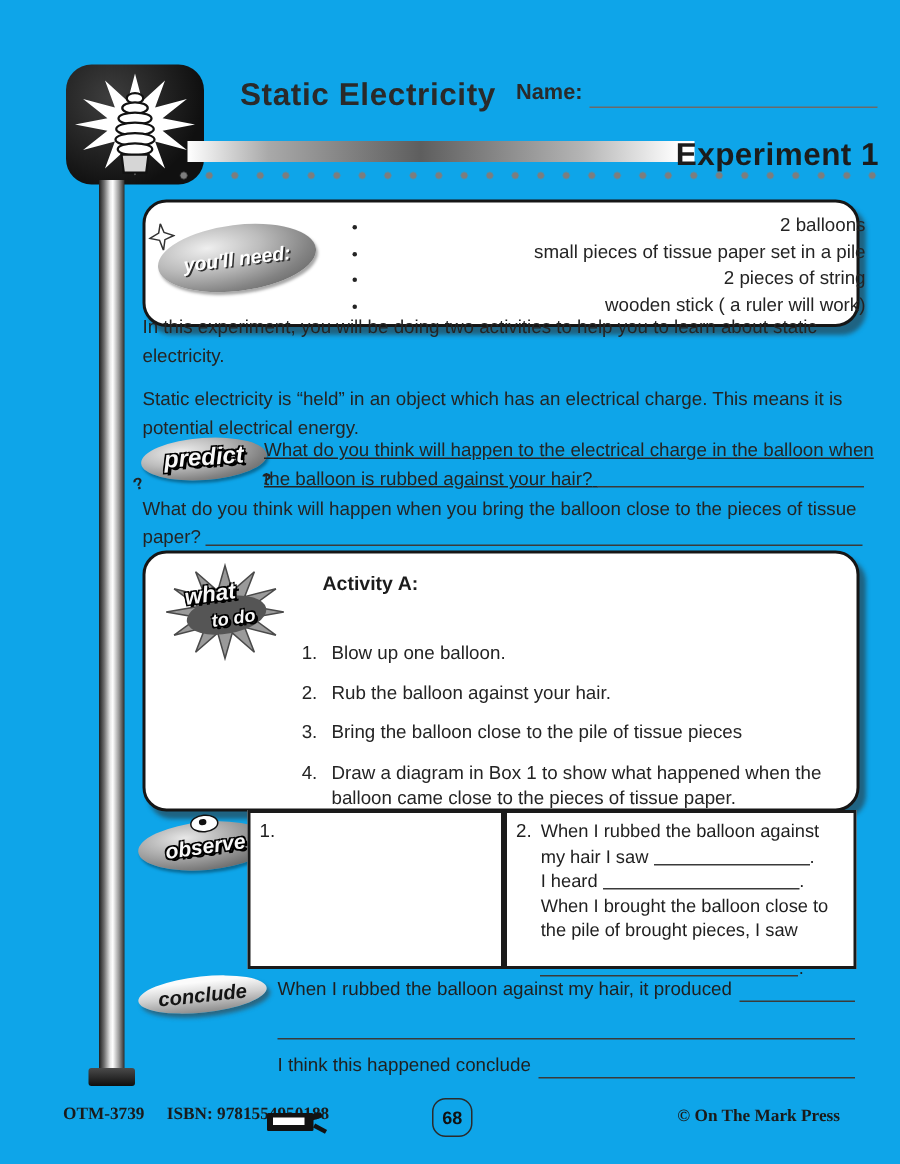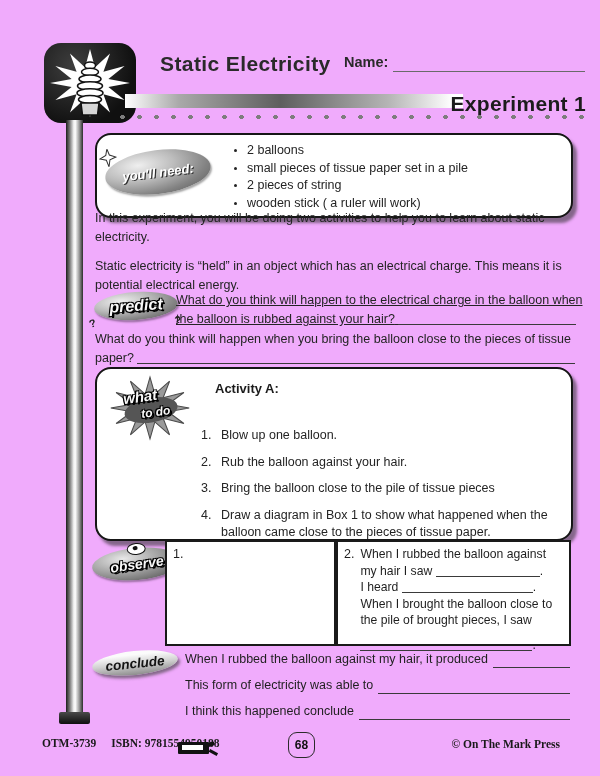--- a/index.html
+++ b/index.html
@@ -1,16 +1,16 @@
 <!DOCTYPE html>
 <html><head>
 <meta charset="utf-8">
 <style>
   html,body{margin:0;padding:0;background:#e8e8e8;}
-  .page{position:relative;width:600px;height:776px;background:#f0abfc;overflow:hidden;
+  .page{position:relative;width:600px;height:776px;background:#0ea5e9;overflow:hidden;
         font-family:"Liberation Sans", sans-serif;color:#1f1f1f;}
 
   
   .icon-square{position:absolute;left:44px;top:43px;width:92px;height:80px;border-radius:17px;
                background:radial-gradient(circle at 32% 28%, #3e3e3e 0%, #101010 72%);}
   .icon-square svg{position:absolute;left:0;top:0;}
   .pole{position:absolute;left:66px;top:120px;width:17px;height:596px;
         background:linear-gradient(90deg,#1d1d1d 0%,#6e6e6e 20%,#e9e9e9 44%,#ffffff 54%,#9a9a9a 78%,#2c2c2c 100%);}
   .pole-cap{position:absolute;left:59px;top:712px;width:31px;height:12px;border-radius:2px;
             background:linear-gradient(180deg,#4a4a4a,#0f0f0f);}
@@ -106,21 +106,21 @@
   <div class="experiment">Experiment 1</div>
   <div class="dotted"></div>
 
   <div class="rbox" style="left:95px;top:133px;width:474px;height:81px;">
     <div class="swoosh" style="left:8px;top:15px;width:106px;height:44px;transform:rotate(-7deg);">
       <svg class="spark" style="left:-4px;top:-7px;" width="18" height="18" viewBox="0 0 18 18">
         <polygon fill="#fff" stroke="#333" stroke-width="1" points="9,0 10.8,6.2 17,9 10.8,11 9,18 7.2,11 1,9 7.2,6.2"></polygon>
       </svg>
       <span class="badge-text" style="font-size:13px;">you'll need:</span>
     </div>
-    <ul class="materials-list" style="position:absolute;left:132px;top:7px;">
+    <ul class="materials-list" style="position:absolute;left:132px;top:7px;text-align:right;">
       <li>2 balloons</li>
       <li>small pieces of tissue paper set in a pile</li>
       <li>2 pieces of string</li>
       <li>wooden stick ( a ruler will work)</li>
     </ul>
   </div>
 
   <p class="abs body-text" style="left:95px;top:209px;width:489px;margin:0;">In this experiment, you will be doing two activities to help you to learn about static electricity.</p>
   <p class="abs body-text" style="left:95px;top:257px;width:489px;margin:0;">Static electricity is “held” in an object which has an electrical charge. This means it is potential electrical energy.</p>
 
@@ -190,21 +190,20 @@
 
   <div class="swoosh" style="left:92px;top:651px;width:86px;height:24px;transform:rotate(-6deg);background:linear-gradient(180deg,#fbfbfb 15%,#cfcfcf 55%,#8d8d8d 100%);box-shadow:2px 3px 3px rgba(60,60,60,.6);">
     <span style="font-style:italic;font-weight:bold;font-size:13.5px;color:#141414;white-space:nowrap;">conclude</span>
   </div>
   <div class="abs" style="left:185px;top:651px;width:385px;">
     <div class="fill-line">
       <span class="txt">When I rubbed the balloon against my hair, it produced</span>
       <span class="fill"></span>
     </div>
     <div class="fill-line">
-      <span class="txt">This form of electricity was able to</span>
       <span class="fill"></span>
     </div>
     <div class="fill-line">
       <span class="txt">I think this happened conclude</span>
       <span class="fill"></span>
     </div>
   </div>
 
   <div class="footer-left">
     <span>OTM-3739</span>

